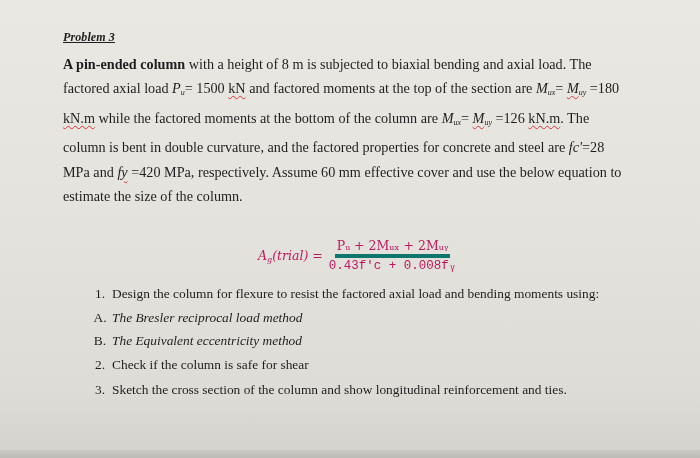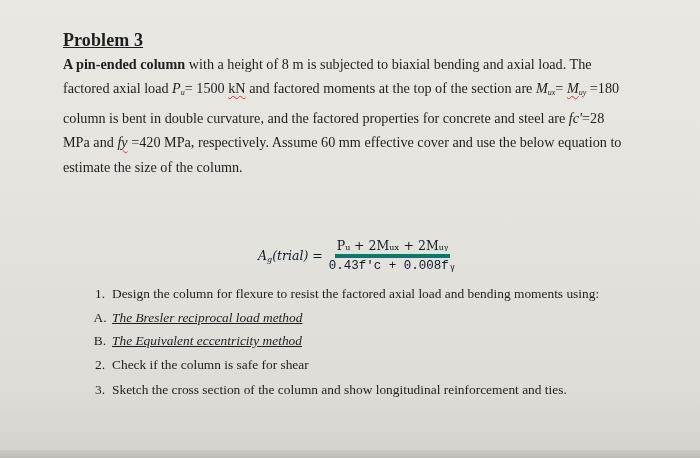--- a/index.html
+++ b/index.html
@@ -6,61 +6,63 @@
     body {
       width: 700px; height: 458px; overflow: hidden;
       background: linear-gradient(180deg, #e9e8e3 0%, #e4e3de 45%, #dddcd7 85%, #d3d2cd 100%);
       font-family: "Liberation Serif", "DejaVu Serif", serif;
       color: #1e1e1e;
       position: relative;
     }
     .page { position: absolute; left: 0; top: 0; width: 700px; height: 458px; }
     .title {
       position: absolute; left: 63px; top: 30px;
-      font-size: 18px; font-weight: bold; text-decoration: underline;
+      font-size: 12px; font-weight: bold; text-decoration: underline;
       letter-spacing: 0.1px;
+      font-style: italic;
     }
     .para {
       position: absolute; left: 63px; top: 52px; width: 610px;
       font-size: 14.2px; line-height: 24.4px;
     }
     .para .line { white-space: nowrap; display: block; }
     .bi { font-weight: bold; }
     .it { font-style: italic; }
     .squig { text-decoration: underline wavy #d33; text-decoration-thickness: 1px; text-underline-offset: 2px; }
     sub { font-size: 8px; vertical-align: -2px; }
     .formula {
       position: absolute; left: 258px; top: 238px;
-      font-family: "DejaVu Serif", serif; font-size: 12.5px; color: #0f172a;
+      font-family: "DejaVu Serif", serif; font-size: 12.5px; color: #be185d;
       display: flex; align-items: center;
     }
     .formula .lhs { font-style: italic; margin-right: 4px; }
     .formula .eq { margin-right: 4px; }
     .frac { display: inline-flex; flex-direction: column; align-items: center; }
     .frac .num { padding: 0 2px 1px 2px; border-bottom: 4px solid #0f766e; }
     .frac .den { padding: 1px 2px 0 2px; font-family: Liberation Mono, monospace; }
     .list { position: absolute; left: 88px; top: 286px; font-size: 13.4px; }
     .item { position: absolute; white-space: nowrap; text-align: center; }
     .item .num { display: inline-block; width: 24px; }
-    .item .sub-link { font-style: italic; text-decoration: underline; }
+    .item .sub-link { font-style: italic; }
     .bottom-edge {
       position: absolute; left: 0; top: 450px; width: 700px; height: 8px;
       background: linear-gradient(180deg, #c9c8c3, #bdbcb7);
     }
   </style>
 </head>
 <body>
 
 <div class="page">
 
   <div class="title">Problem 3</div>
 
   <div class="para">
     <span class="line"><span class="bi">A pin-ended column</span><span> with a height of 8 m is subjected to biaxial bending and axial load. The</span></span>
     <span class="line"><span>factored axial load </span><span class="it">P</span><sub class="it">u</sub><span>= 1500 </span><span class="squig">kN</span><span> and factored moments at the top of the section are </span><span class="it">M</span><sub class="it">ux</sub><span>= </span><span class="it squig">M</span><sub class="it">uy</sub><span> =180</span></span>
+    <span class="line"><span class="squig">kN.m</span><span> while the factored moments at the bottom of the column are </span><span class="it">M</span><sub class="it">ux</sub><span>= </span><span class="it squig">M</span><sub class="it">uy</sub><span> =126 </span><span class="squig">kN.m</span><span>. The</span></span>
     <span class="line"><span>column is bent in double curvature, and the factored properties for concrete and steel are </span><span class="it">fc'</span><span>=28</span></span>
     <span class="line"><span>MPa and </span><span class="it squig">fy</span><span> =420 MPa, respectively. Assume 60 mm effective cover and use the below equation to</span></span>
     <span class="line"><span>estimate the size of the column.</span></span>
   </div>
 
   <div class="formula">
     <span class="lhs"><span>A</span><sub>g</sub><span>(trial)</span></span>
     <span class="eq">=</span>
     <span class="frac">
       <span class="num">Pᵤ + 2Mᵤₓ + 2Mᵤᵧ</span>

